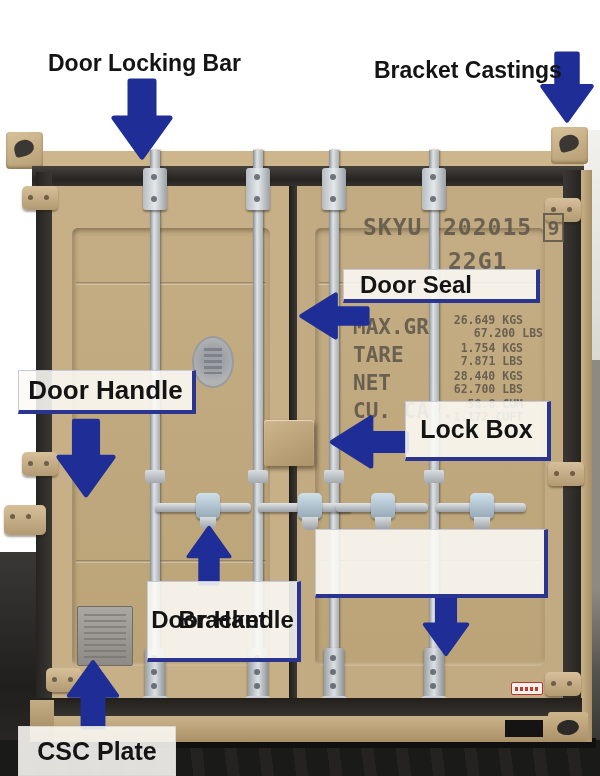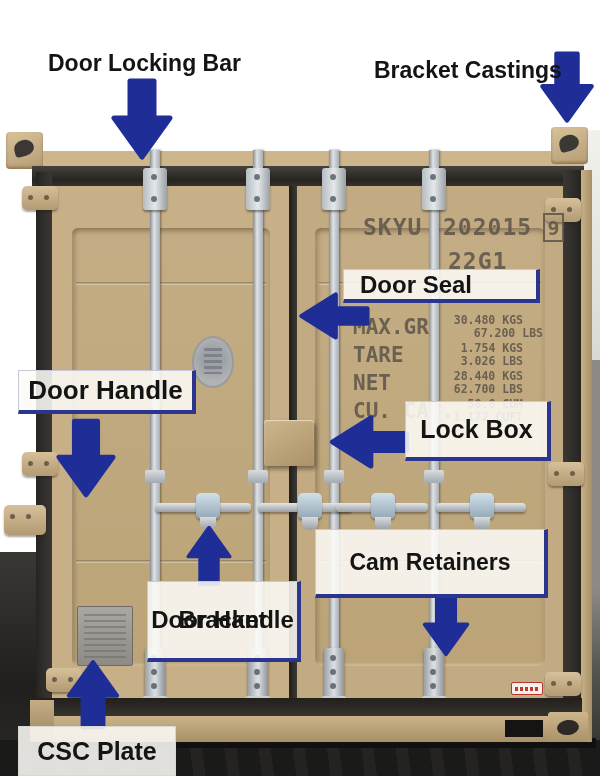--- a/index.html
+++ b/index.html
@@ -148,26 +148,26 @@
   <div class="hinge" style="left:545px;top:198px;"></div>
   <div class="hinge" style="left:548px;top:462px;"></div>
   <div class="hinge" style="left:545px;top:672px;"></div>
 
   <div class="mark id-row" style="left:363px;top:214px;">SKYU</div>
   <div class="mark id-row" style="left:443px;top:214px;">202015</div>
   <div class="mark chk">9</div>
   <div class="mark id-row" style="left:448px;top:248px;">22G1</div>
 
   <div class="mark wlabel" style="left:353px;top:315px;">MAX.GR.</div>
-  <div class="mark wval" style="left:437px;top:314px;">30.480 KGS</div>
+  <div class="mark wval" style="left:437px;top:314px;">26.649 KGS</div>
   <div class="mark wval" style="left:457px;top:327px;">67.200 LBS</div>
 
   <div class="mark wlabel" style="left:353px;top:343px;">TARE</div>
   <div class="mark wval" style="left:437px;top:342px;">1.754 KGS</div>
-  <div class="mark wval" style="left:437px;top:355px;">3.026 LBS</div>
+  <div class="mark wval" style="left:437px;top:355px;">7.871 LBS</div>
 
   <div class="mark wlabel" style="left:353px;top:371px;">NET</div>
   <div class="mark wval" style="left:437px;top:370px;">28.440 KGS</div>
   <div class="mark wval" style="left:437px;top:383px;">62.700 LBS</div>
 
   <div class="mark wlabel" style="left:353px;top:399px;">CU. CAP.</div>
   <div class="mark wval" style="left:437px;top:398px;">58.8 CUM</div>
   <div class="mark wval" style="left:437px;top:411px;">1.172 CUFT</div>
 
   <div class="emblem"></div>
@@ -249,21 +249,20 @@
   <div class="plain-label" style="left:48px;top:50px;">Door Locking Bar</div>
   <div class="plain-label" style="left:374px;top:57px;">Bracket Castings</div>
 
   <div class="tag" style="left:343px;top:269px;width:197px;height:34px;padding-left:16px;font-size:24px;">Door Seal</div>
 
   <div class="tag center" style="left:18px;top:370px;width:178px;height:44px;font-size:26px;">Door Handle</div>
 
   <div class="tag center" style="left:405px;top:401px;width:146px;height:60px;font-size:25px;">Lock Box</div>
 
   <div class="tag center" style="left:315px;top:529px;width:233px;height:69px;font-size:23px;line-height:31px;">
-    <span>Cam Retainers</span>
   </div>
 
   <div class="tag center" style="left:147px;top:581px;width:154px;height:81px;font-size:24px;line-height:36px;">
     <span>Door Handle</span>
     <span>Bracket</span>
   </div>
 
   <div class="tag center plainbox" style="left:18px;top:726px;width:158px;height:50px;font-size:25px;">CSC Plate</div>
 
 </div>

